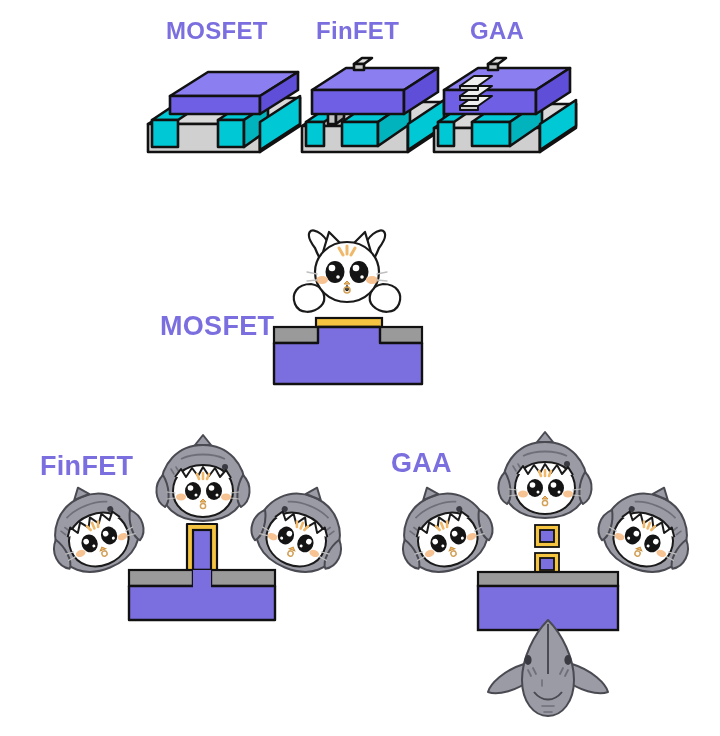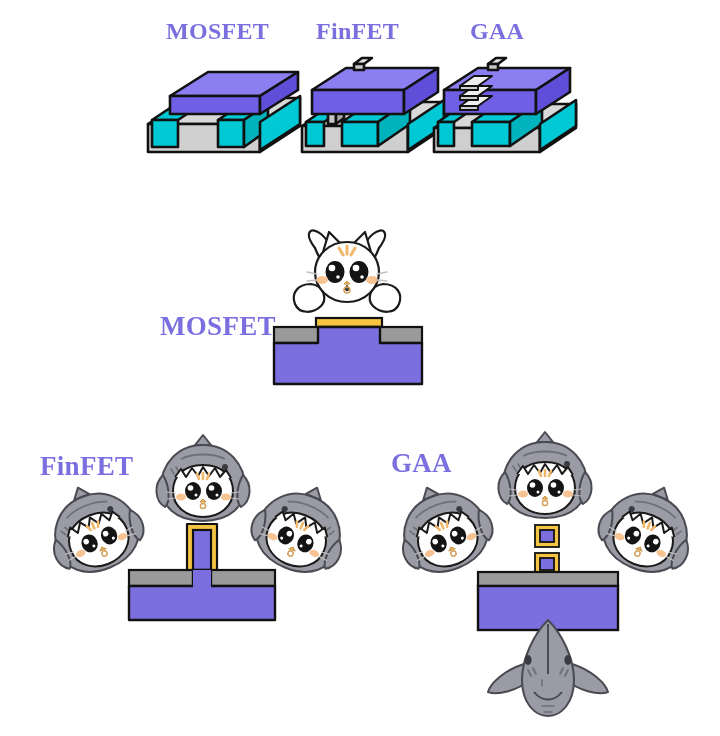--- a/index.html
+++ b/index.html
@@ -12,21 +12,20 @@
   }
   .stage{position:absolute;left:0;top:0;width:720px;height:736px;}
   .lbl{
     position:absolute;
     color:#7b6fe0;
     font-size:25px;
     font-weight:700;
     letter-spacing:.3px;
     white-space:nowrap;
     line-height:1;
-    font-family:Liberation Serif, serif;
   }
   .lbl-top{font-size:24px;}
   .lbl-big{font-size:27px;}
   svg{display:block;overflow:visible;}
   .abs{position:absolute;}
 </style>
 </head>
 <body>
 
 <div class="stage">

